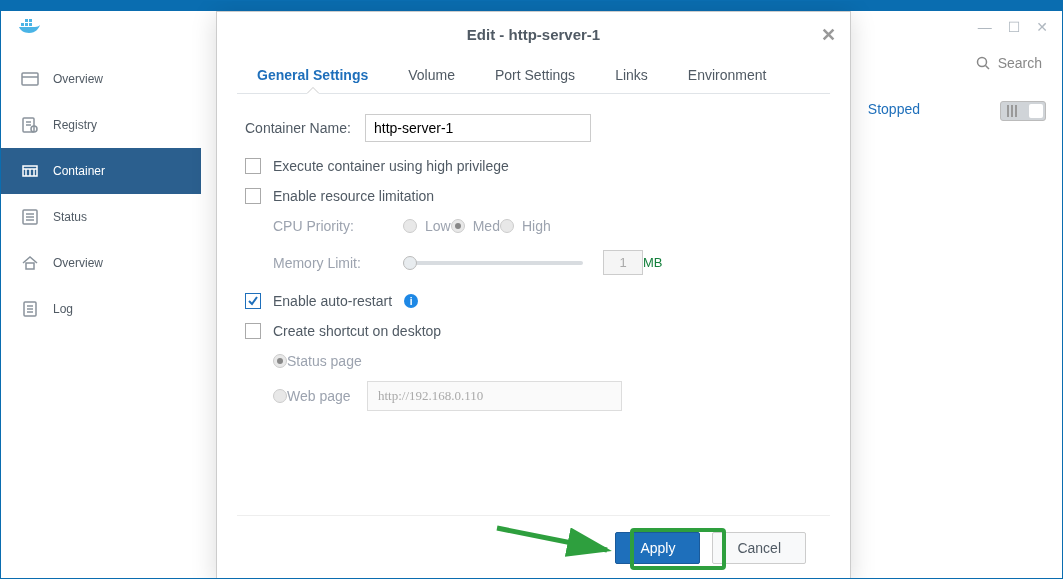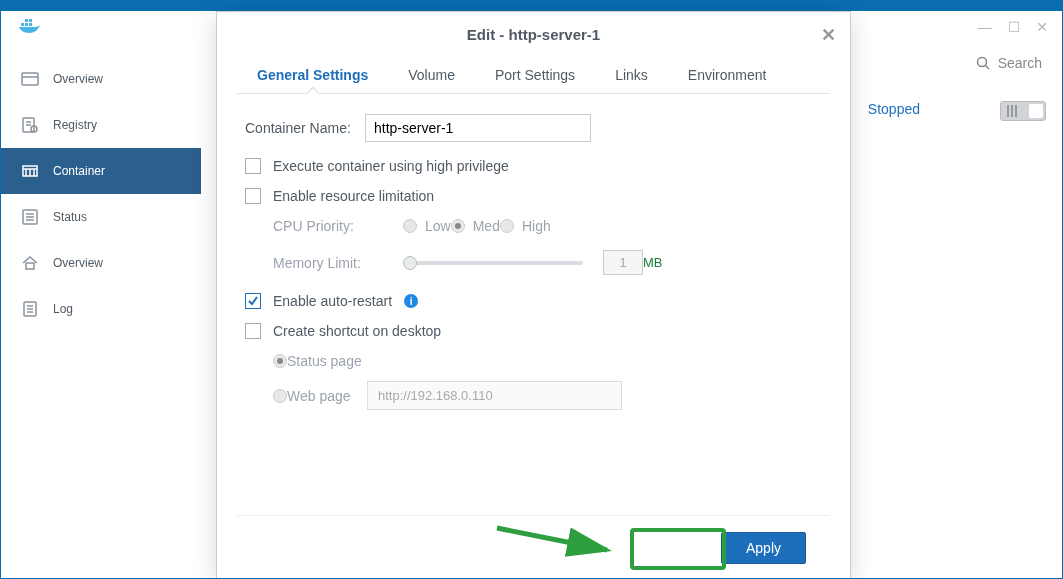--- a/index.html
+++ b/index.html
@@ -40,21 +40,21 @@
 .radio-row { display: flex; align-items: center; font-size: 14px; color: #9ca3af; margin-bottom: 12px; }
 .radio-block { display: flex; align-items: center; gap: 8px; }
 .radio { width: 14px; height: 14px; border: 1px solid #bbb; border-radius: 50%; background: #eee; display: inline-flex; align-items: center; justify-content: center; }
 .radio.selected::after { content: ""; width: 6px; height: 6px; border-radius: 50%; background: #888; }
 .radio.disabled { background: #e8e8e8; border-color: #ccc; }
 .slider { width: 180px; height: 4px; background: #d8dce0; border-radius: 2px; position: relative; }
 .slider-thumb { position: absolute; left: 0; top: -5px; width: 14px; height: 14px; background: #e8ecef; border: 1px solid #bbb; border-radius: 50%; }
 .num-input { width: 40px; border: 1px solid #ccc; padding: 4px 6px; text-align: center; background: #f5f5f5; color: #aaa; font-size: 13px; }
 .unit { color: #15803d; font-size: 13px; text-align: center; }
 .info-icon { width: 14px; height: 14px; border-radius: 50%; background: #1e88e5; color: #fff; font-size: 10px; display: inline-flex; align-items: center; justify-content: center; font-weight: bold; }
-.url-input { border: 1px solid #ddd; padding: 6px 10px; width: 255px; background: #fafafa; color: #aaa; font-size: 13px; }
+.url-input { border: 1px solid #ddd; padding: 6px 10px; width: 255px; background: #fafafa; color: #aaa; font-size: 13px; font-family: Liberation Serif, serif; }
 .dialog-footer { position: absolute; bottom: 0; left: 0; right: 0; padding: 16px 24px; display: flex; justify-content: flex-end; gap: 12px; border-top: 1px solid #eee; margin: 0 20px; }
 .btn { padding: 7px 24px; font-size: 14px; border: 1px solid #ccc; background: #f8f9fa; color: #505a64; cursor: pointer; border-radius: 2px; }
 .btn.primary { background: #1e6fbb; border-color: #1a5a9a; color: #fff; }
 .apply-highlight { position: absolute; bottom: 10px; right: 124px; width: 96px; height: 42px; border: 4px solid #2e9f3e; border-radius: 4px; z-index: 11; pointer-events: none; }
 .arrow { position: absolute; bottom: 20px; right: 228px; z-index: 11; pointer-events: none; }
 .layout-labels { color: #9ca3af; }
 </style>
 </head>
 <body>
 
@@ -235,20 +235,21 @@
         </div>
         <div class="radio-row">
           <span class="radio disabled"></span>
           <span style="width:80px;">Web page</span>
           <input class="url-input" value="http://192.168.0.110" style="">
         </div>
       </div>
     </div>
     <div class="dialog-footer">
       <button class="btn primary">Apply</button>
+      <button class="btn">Cancel</button>
     </div>
     <div class="apply-highlight"></div>
     <svg class="arrow" width="130" height="40">
       <defs>
           <marker id="ah" markerWidth="10" markerHeight="10" refX="8" refY="3" orient="auto">
             <path d="M0,0 L0,6 L9,3 z" fill="#2e9f3e"></path>
           </marker>
         </defs>
       <line x1="5" y1="8" x2="115" y2="30" stroke="#2e9f3e" stroke-width="5" marker-end="url(#ah)"></line>
     </svg>

